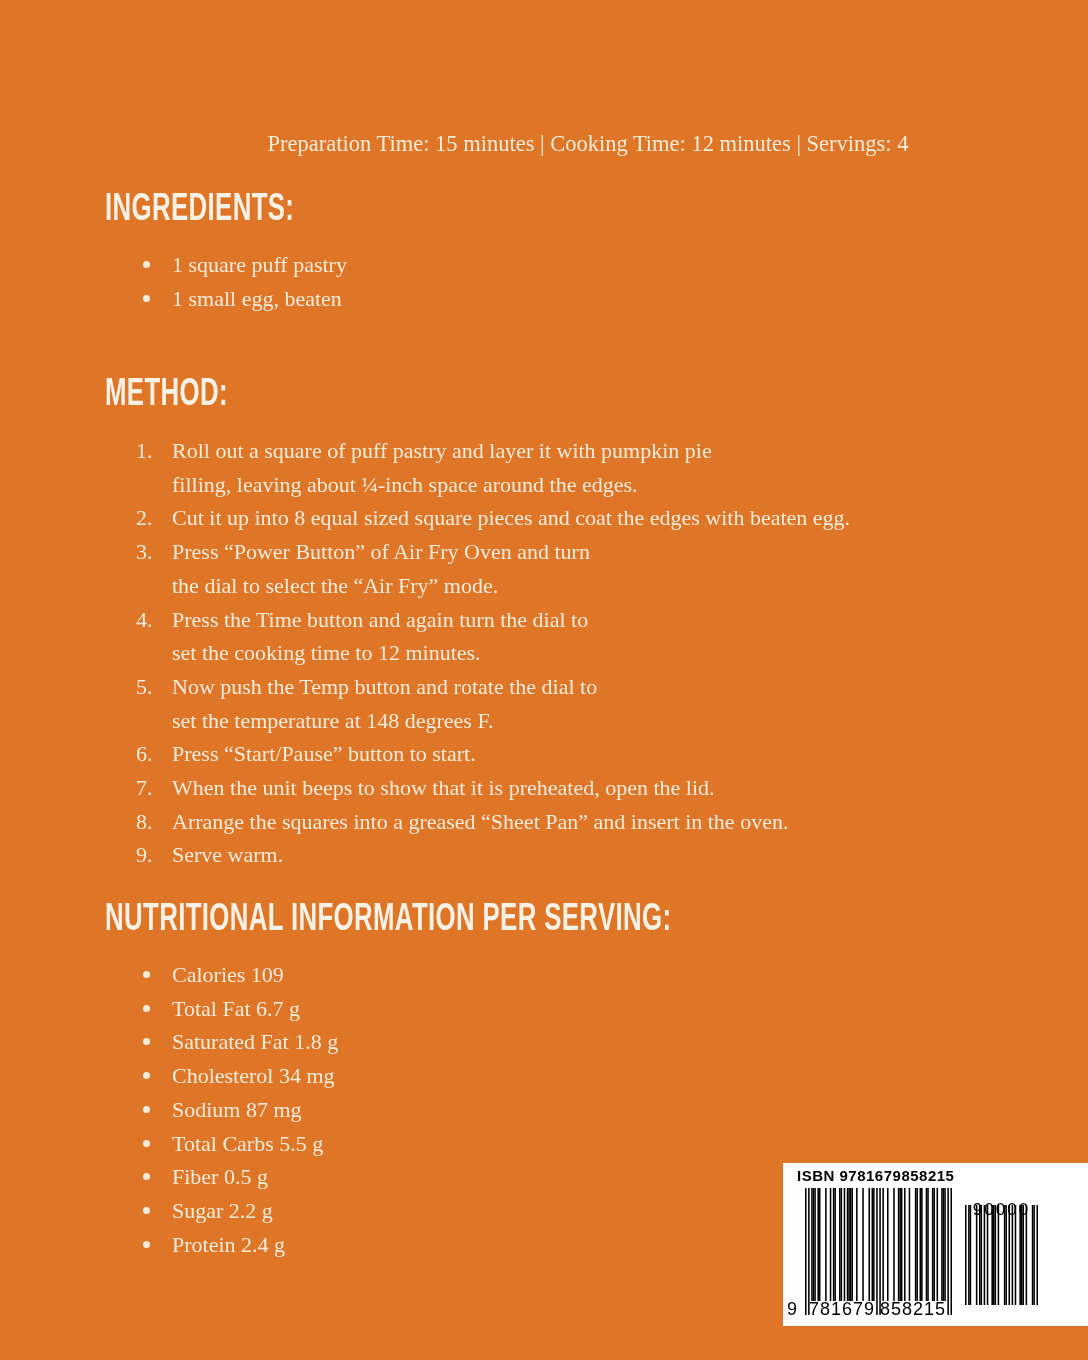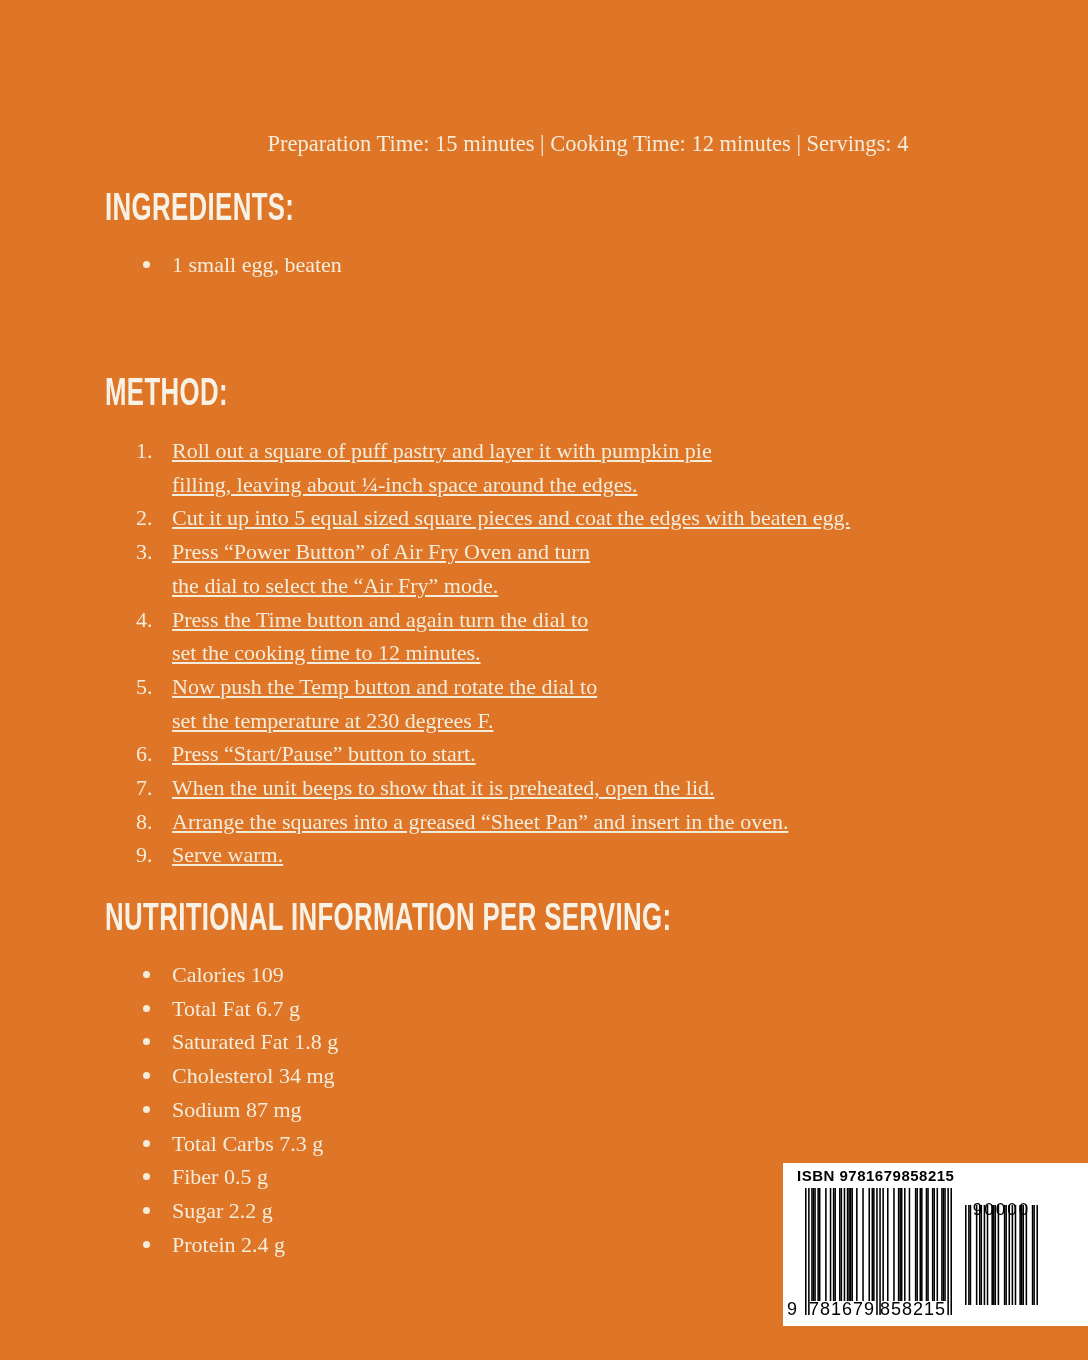--- a/index.html
+++ b/index.html
@@ -36,21 +36,21 @@
     position:absolute; left:172px; margin:0; padding:0;
     list-style:none; font-size:22px; line-height:33.7px;
     white-space:pre;
   }
   .list li { position:relative; }
   .bullets li::before {
     content:""; position:absolute; left:-29px; top:13px;
     width:7px; height:7px; border-radius:50%;
     background: var(--fg, #F4ECDB);
   }
-  .steps { counter-reset: stepnum; text-decoration: underline; }
+  .steps { counter-reset: stepnum; }
   .steps li::before {
     counter-increment: stepnum;
     content: counter(stepnum) ".";
     position:absolute; left:-36px; top:0;
   }
   
   .barcode-box {
     position:absolute; left:783px; top:1163px;
     width:308px; height:163px;
     background: var(--bc-bg, #FFFFFF);
@@ -75,31 +75,31 @@
 </style>
 </head>
 <body>
 
 <div class="page">
 
 
   <div class="meta">Preparation Time: 15 minutes | Cooking Time: 12 minutes | Servings: 4</div>
 
   <h2 class="condensed heading" style="top:186px">INGREDIENTS:</h2>
-  <ul class="list bullets" style="top:248px"><li>1 small egg, beaten</li></ul>
+  <ul class="list bullets" style="top:248px"><li>1 square puff pastry</li><li>1 small egg, beaten</li></ul>
 
   <h2 class="condensed heading" style="top:371px">METHOD:</h2>
   <ol class="list steps" style="top:434px"><li>Roll out a square of puff pastry and layer it with pumpkin pie
-filling, leaving about ¼-inch space around the edges.</li><li>Cut it up into 5 equal sized square pieces and coat the edges with beaten egg.</li><li>Press “Power Button” of Air Fry Oven and turn
+filling, leaving about ¼-inch space around the edges.</li><li>Cut it up into 8 equal sized square pieces and coat the edges with beaten egg.</li><li>Press “Power Button” of Air Fry Oven and turn
 the dial to select the “Air Fry” mode.</li><li>Press the Time button and again turn the dial to
 set the cooking time to 12 minutes.</li><li>Now push the Temp button and rotate the dial to
-set the temperature at 230 degrees F.</li><li>Press “Start/Pause” button to start.</li><li>When the unit beeps to show that it is preheated, open the lid.</li><li>Arrange the squares into a greased “Sheet Pan” and insert in the oven.</li><li>Serve warm.</li></ol>
+set the temperature at 148 degrees F.</li><li>Press “Start/Pause” button to start.</li><li>When the unit beeps to show that it is preheated, open the lid.</li><li>Arrange the squares into a greased “Sheet Pan” and insert in the oven.</li><li>Serve warm.</li></ol>
 
   <h2 class="condensed heading" style="top:896px">NUTRITIONAL INFORMATION PER SERVING:</h2>
-  <ul class="list bullets" style="top:958px"><li>Calories 109</li><li>Total Fat 6.7 g</li><li>Saturated Fat 1.8 g</li><li>Cholesterol 34 mg</li><li>Sodium 87 mg</li><li>Total Carbs 7.3 g</li><li>Fiber 0.5 g</li><li>Sugar 2.2 g</li><li>Protein 2.4 g</li></ul>
+  <ul class="list bullets" style="top:958px"><li>Calories 109</li><li>Total Fat 6.7 g</li><li>Saturated Fat 1.8 g</li><li>Cholesterol 34 mg</li><li>Sodium 87 mg</li><li>Total Carbs 5.5 g</li><li>Fiber 0.5 g</li><li>Sugar 2.2 g</li><li>Protein 2.4 g</li></ul>
 
   <div class="barcode-box">
     <div class="isbn-label">ISBN 9781679858215</div>
     <svg class="bc-main" xmlns="http://www.w3.org/2000/svg" viewBox="0 0 95 127" preserveAspectRatio="none">
         <rect x="0" y="0" width="1" height="127" fill="#000000"></rect>
         <rect x="2" y="0" width="1" height="127" fill="#000000"></rect>
         <rect x="4" y="0" width="1" height="113" fill="#000000"></rect>
         <rect x="5" y="0" width="1" height="113" fill="#000000"></rect>
         <rect x="6" y="0" width="1" height="113" fill="#000000"></rect>
         <rect x="8" y="0" width="1" height="113" fill="#000000"></rect>

